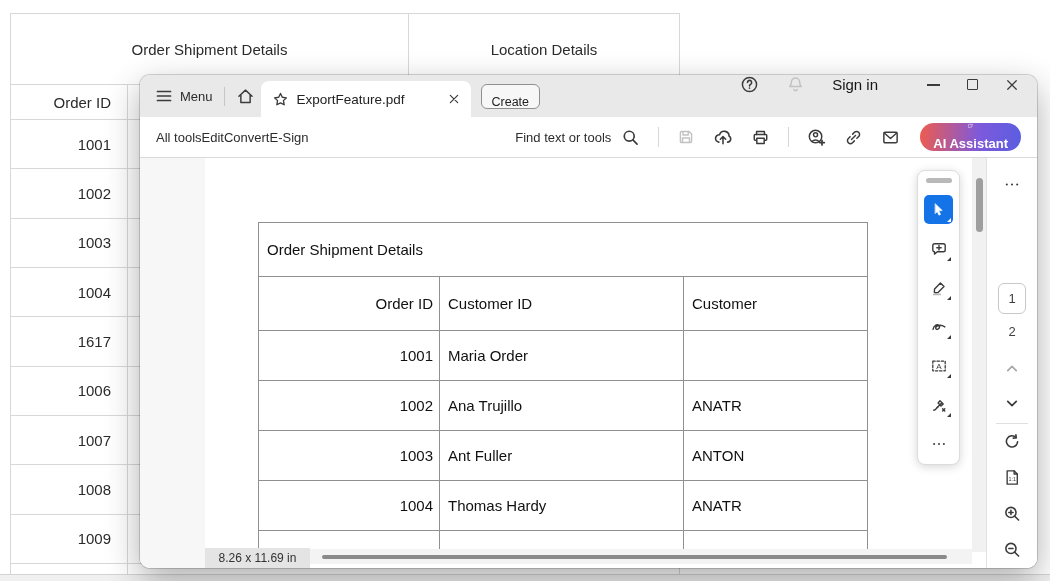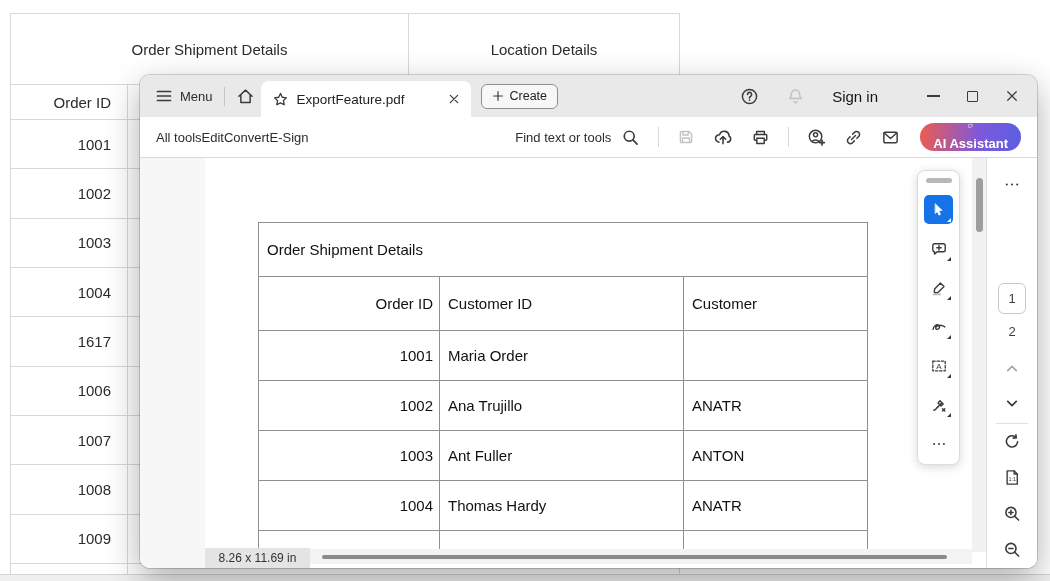--- a/index.html
+++ b/index.html
@@ -23,32 +23,32 @@
   .bg-rest-cell { flex:1; }
   .bg-bottom-strip { position:absolute; left:0; top:574px; width:1050px; height:7px;
     background:#f0f0f0; border-top:1px solid #d4d4d4; }
 
   
   .win { position:absolute; left:140px; top:75px; width:897px; height:493px;
     border-radius:10px; overflow:hidden; background:#fff;
     box-shadow:0 0 0 1px rgba(0,0,0,.16), 0 12px 34px rgba(0,0,0,.32); }
 
   
-  .titlebar { height:42px; background:var(--titlebar-gray,#e9e9e9); display:flex; align-items:center; }
+  .titlebar { height:42px; background:var(--titlebar-gray,#e9e9e9); display:flex; align-items:flex-start; }
   .tb-left { display:flex; align-items:center; height:100%; padding-left:16px; }
   .menu-btn { display:flex; align-items:center; gap:8px; cursor:default; }
   .menu-label { font-size:13px; color:#2c2c2c; }
   .tb-div { width:1px; height:19px; background:#c6c6c6; margin:0 11px; }
   .doc-tab { align-self:flex-end; height:36px; width:210px; margin-left:6px;
     background:#fff; border-radius:8px 8px 0 0; display:flex; align-items:center; padding:0 11px; }
   .doc-tab-title { font-size:13.5px; color:#222; margin-left:8px; white-space:nowrap; }
   .tab-close { margin-left:auto; display:flex; }
   .create-btn { margin-left:10px; height:25px; display:flex; align-items:center; gap:6px;
     border:1px solid #8f8f8f; border-radius:6px; background:#f7f7f7; padding:4px 10px;
-    font-size:12.5px; color:#222; }
+    font-size:12.5px; color:#222;flex-direction:column; }
   .tb-right { margin-left:auto; display:flex; align-items:center; gap:27px; padding-right:18px; }
   .signin { font-size:15px; font-weight:normal; color:#161616; }
   .win-min { width:13px; height:2px; background:#3b3b3b; margin-left:22px; }
   .win-max { width:11px; height:11px; border:1.5px solid #3b3b3b; border-radius:1px; }
 
   
   .toolbar { height:41px; background:#fff; border-bottom:1px solid #d9d9d9;
     display:flex; align-items:center; padding:0 16px; }
   .menu-items { display:flex; font-size:13px; color:#2c2c2c; }
   .tb-spacer { flex:1; }

